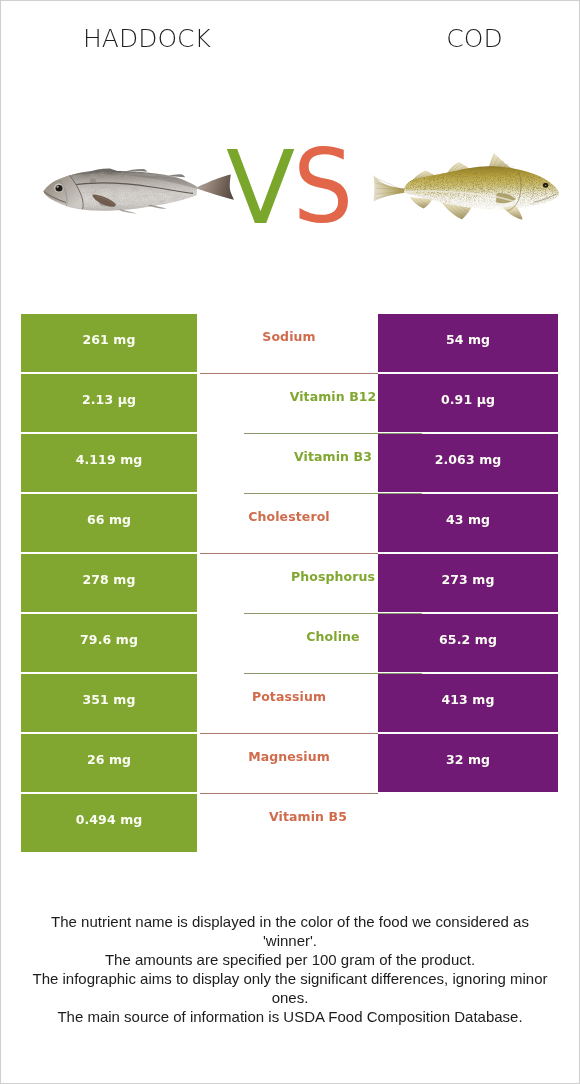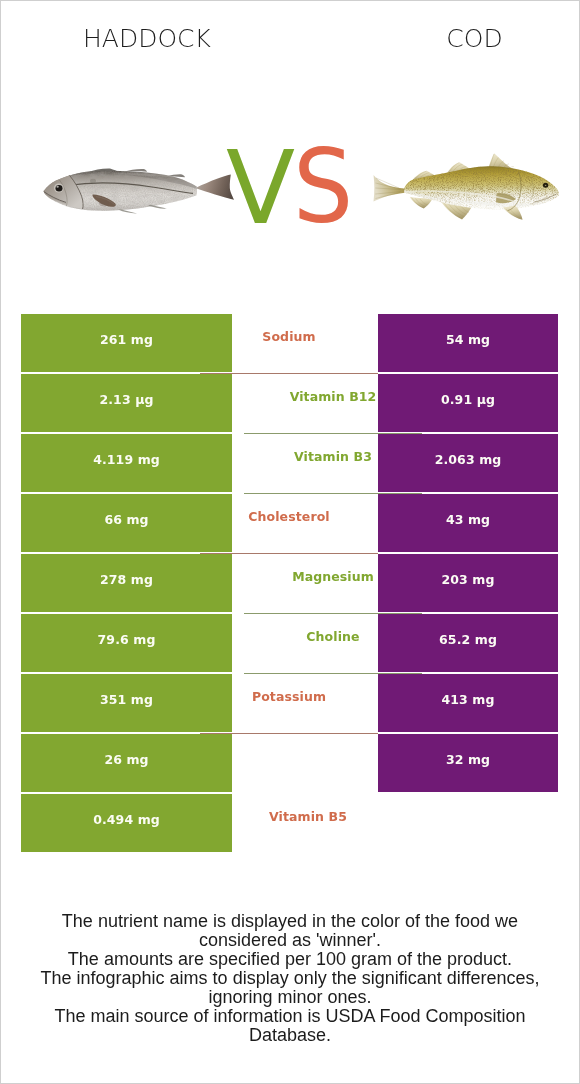--- a/index.html
+++ b/index.html
@@ -27,34 +27,34 @@
   .vs text{font-family:"DejaVu Sans",sans-serif;}
 
   
   .table{position:absolute;left:0;top:313.5px;width:580px;}
   .row{position:relative;height:60px;}
   .cellL,.cellR{position:absolute;top:0;height:58px;
       display:flex;align-items:center;justify-content:center;
       color:#fbfcf4;font-size:12.5px;font-weight:700;letter-spacing:0.1px;
       font-family:"DejaVu Sans",sans-serif;line-height:1;padding-bottom:4px;
       box-sizing:border-box;}
-  .cellL{left:21px;width:211px;background:#82a730;}
+  .cellL{left:21px;width:176px;background:#82a730;}
   .cellR{left:378px;width:180px;background:#701a75;}
   .cellM{position:absolute;left:200px;top:0;width:178px;height:60px;
       display:flex;align-items:center;justify-content:center;
       font-size:12.5px;font-weight:700;letter-spacing:0.1px;
       font-family:"DejaVu Sans",sans-serif;line-height:1;padding-bottom:12px;
       box-sizing:border-box;}
   .cellM.g{color:#81a730;border-bottom:1px solid #8b9b6c;margin-left:44px;}
   .cellM.o{color:#d06c4c;border-bottom:1px solid #a8796a;}
   .row:last-child .cellM{border-bottom:none;margin-left:19px;}
 
   
   .footer{position:absolute;left:22px;top:911.5px;width:536px;text-align:center;
-      font-size:18px;line-height:19px;color:#1c1c1c;
+      font-size:15px;line-height:19px;color:#1c1c1c;
       font-family:"Liberation Sans",sans-serif;}
 </style>
 </head>
 <body>
 
 <div class="page">
 
   <div class="title" id="t-left">HADDOCK</div>
   <div class="title" id="t-right">COD</div>
 
@@ -316,35 +316,36 @@
         <div class="cellM g">Vitamin B3</div>
         <div class="cellR">2.063 mg</div>
       </div>
       <div class="row">
         <div class="cellL">66 mg</div>
         <div class="cellM o">Cholesterol</div>
         <div class="cellR">43 mg</div>
       </div>
       <div class="row">
         <div class="cellL">278 mg</div>
-        <div class="cellM g">Magnesium</div>
-        <div class="cellR">203 mg</div>
+        <div class="cellM g">Phosphorus</div>
+        <div class="cellR">273 mg</div>
       </div>
       <div class="row">
         <div class="cellL">79.6 mg</div>
         <div class="cellM g">Choline</div>
         <div class="cellR">65.2 mg</div>
       </div>
       <div class="row">
         <div class="cellL">351 mg</div>
         <div class="cellM o">Potassium</div>
         <div class="cellR">413 mg</div>
       </div>
       <div class="row">
         <div class="cellL">26 mg</div>
+        <div class="cellM o">Magnesium</div>
         <div class="cellR">32 mg</div>
       </div>
       <div class="row">
         <div class="cellL">0.494 mg</div>
         <div class="cellM o">Vitamin B5</div>
       </div>
     </div>
   <div class="footer" id="footer">
       <div>The nutrient name is displayed in the color of the food we considered as 'winner'.</div>
       <div>The amounts are specified per 100 gram of the product.</div>

